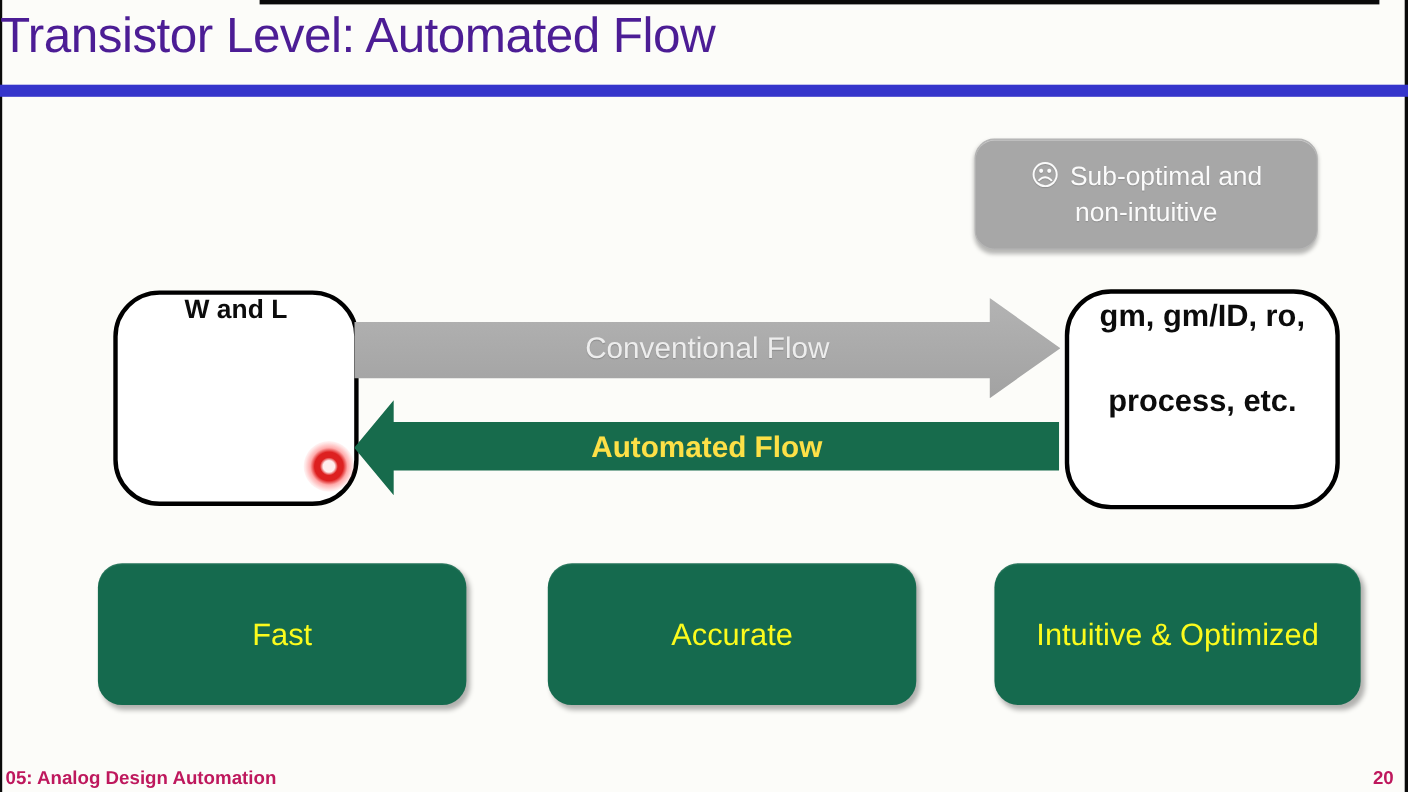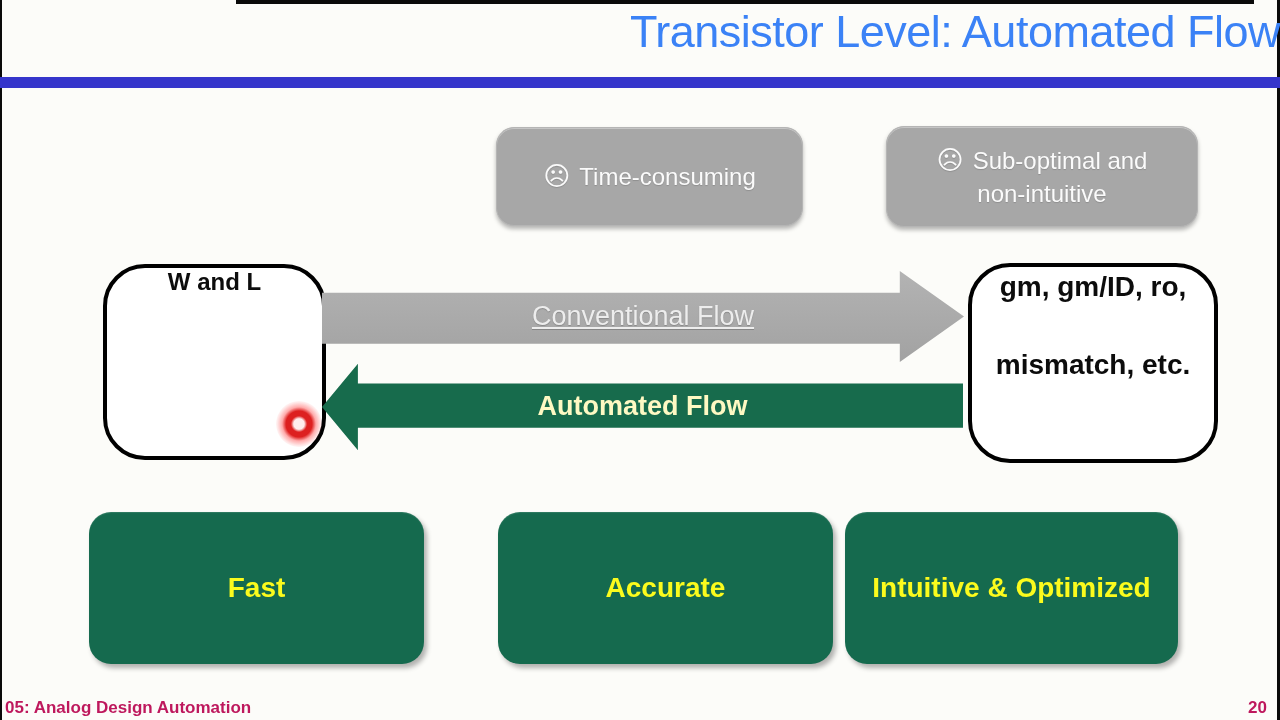--- a/index.html
+++ b/index.html
@@ -9,22 +9,22 @@
     font-family:"Liberation Sans",sans-serif;
   }
   
   .edge{position:absolute;background:#0a0a0a;}
   #edge-left{left:0;top:0;width:2px;height:720px;}
   #edge-right{right:0;top:0;width:3px;height:720px;}
   #edge-top{left:236px;top:0;width:1018px;height:4px;}
 
   
   #title{
-    position:absolute;left:0;top:6px;width:1280px;text-align:right;
-    font-size:45px;color:#3b82f6;letter-spacing:-0.5px;
+    position:absolute;left:0;top:6px;width:1280px;text-align:left;
+    font-size:45px;color:#4c1d95;letter-spacing:-0.5px;
   }
   #divider{position:absolute;left:0;top:77px;width:1280px;height:11px;background:#3535cb;}
 
   
   .pain-box{
     position:absolute;background:#a7a7a7;border:1px solid #b5b5b5;border-radius:18px;
     color:#fbfbfb;font-size:24px;line-height:33px;
     display:flex;align-items:center;justify-content:center;text-align:center;
     box-shadow:0 3px 4px rgba(0,0,0,0.28), inset 0 1px 0 rgba(255,255,255,0.35);
     text-shadow:0 1px 1px rgba(0,0,0,0.15);
@@ -44,94 +44,91 @@
   }
   #flow-input{left:103px;top:264px;width:215px;height:188px;font-size:24px;}
   #flow-output{left:968px;top:263px;width:242px;height:192px;font-size:28px;line-height:39px;}
 
   
   .arrow{position:absolute;display:flex;align-items:center;justify-content:center;}
   #arrow-conventional{
     left:322px;top:271px;width:642px;height:91px;
     background:linear-gradient(#b3b3b3,#a2a2a2);
     clip-path:polygon(0 24%, 90% 24%, 90% 0%, 100% 50%, 90% 100%, 90% 80%, 0 80%);
-    color:#ededed;font-size:27px;text-shadow:0 1px 1px rgba(0,0,0,0.2);text-decoration:underline;
+    color:#ededed;font-size:27px;text-shadow:0 1px 1px rgba(0,0,0,0.2);
   }
   #arrow-automated{
     left:322px;top:362px;width:641px;height:90px;
     background:#176b4c;
     clip-path:polygon(100% 24%, 5.6% 24%, 5.6% 2%, 0% 50%, 5.6% 98%, 5.6% 73%, 100% 73%);
-    color:#fef9c3;font-size:27px;font-weight:bold;
+    color:#fde047;font-size:27px;font-weight:bold;
   }
   #arrow-automated .arrow-label{margin-top:-2px;}
 
   
   #cursor-dot{
     position:absolute;left:276px;top:401px;width:46px;height:46px;border-radius:50%;
     background:radial-gradient(circle,
       rgba(255,238,238,1) 0 16%,
       rgba(221,32,32,1) 25% 40%,
       rgba(255,70,70,0.45) 52%,
       rgba(255,120,120,0.18) 66%,
       rgba(255,150,150,0) 74%);
     pointer-events:none;
   }
 
   
   .benefit{
-    position:absolute;top:512px;height:152px;background:#156a4e;border-radius:22px;
+    position:absolute;top:512px;height:129px;background:#156a4e;border-radius:22px;
     display:flex;align-items:center;justify-content:center;
-    color:#fbfb1d;font-size:28px;font-weight:bold;
+    color:#fbfb1d;font-size:28px;font-weight:normal;
     box-shadow:3px 4px 5px rgba(0,0,0,0.3), inset 0 1px 1px rgba(255,255,255,0.12);
   }
   #benefit-1{left:89px;width:335px;}
   #benefit-2{left:498px;width:335px;}
-  #benefit-3{left:845px;width:333px;text-align:right;}
+  #benefit-3{left:904px;width:333px;text-align:right;}
 
   
   .footer-text{position:absolute;top:698px;font-size:17px;font-weight:bold;color:#be185d;}
   #footer-left{left:5px;}
   #footer-page{right:13px;}
 </style>
 </head>
 <body>
 
 <div id="stage">
 
   <div id="edge-left" class="edge"></div>
   <div id="edge-right" class="edge"></div>
   <div id="edge-top" class="edge"></div>
 
   <div id="title">Transistor Level: Automated Flow</div>
   <div id="divider"></div>
 
-  <div id="pain-2" class="pain-box">
-    <span class="pain-text"><span class="sad-icon">☹</span><span>Time-consuming</span></span>
-  </div>
   <div id="pain-3" class="pain-box">
     <span class="pain-text"><span class="sad-icon">☹</span><span>Sub-optimal and non-intuitive</span></span>
   </div>
 
   <div id="flow-input" class="flow-box">
     <span>W and L</span>
   </div>
 
   <div id="arrow-conventional" class="arrow">
     <span class="arrow-label">Conventional Flow</span>
   </div>
 
   <div id="arrow-automated" class="arrow">
     <span class="arrow-label">Automated Flow</span>
   </div>
 
   <div id="flow-output" class="flow-box">
     <span>
       <span>gm, gm/ID, ro,</span><br>
       <br>
-      <span>mismatch, etc.</span>
+      <span>process, etc.</span>
     </span>
   </div>
 
   <div id="cursor-dot"></div>
 
   <div id="benefit-1" class="benefit">
     <span>Fast</span>
   </div>
   <div id="benefit-2" class="benefit">
     <span>Accurate</span>

